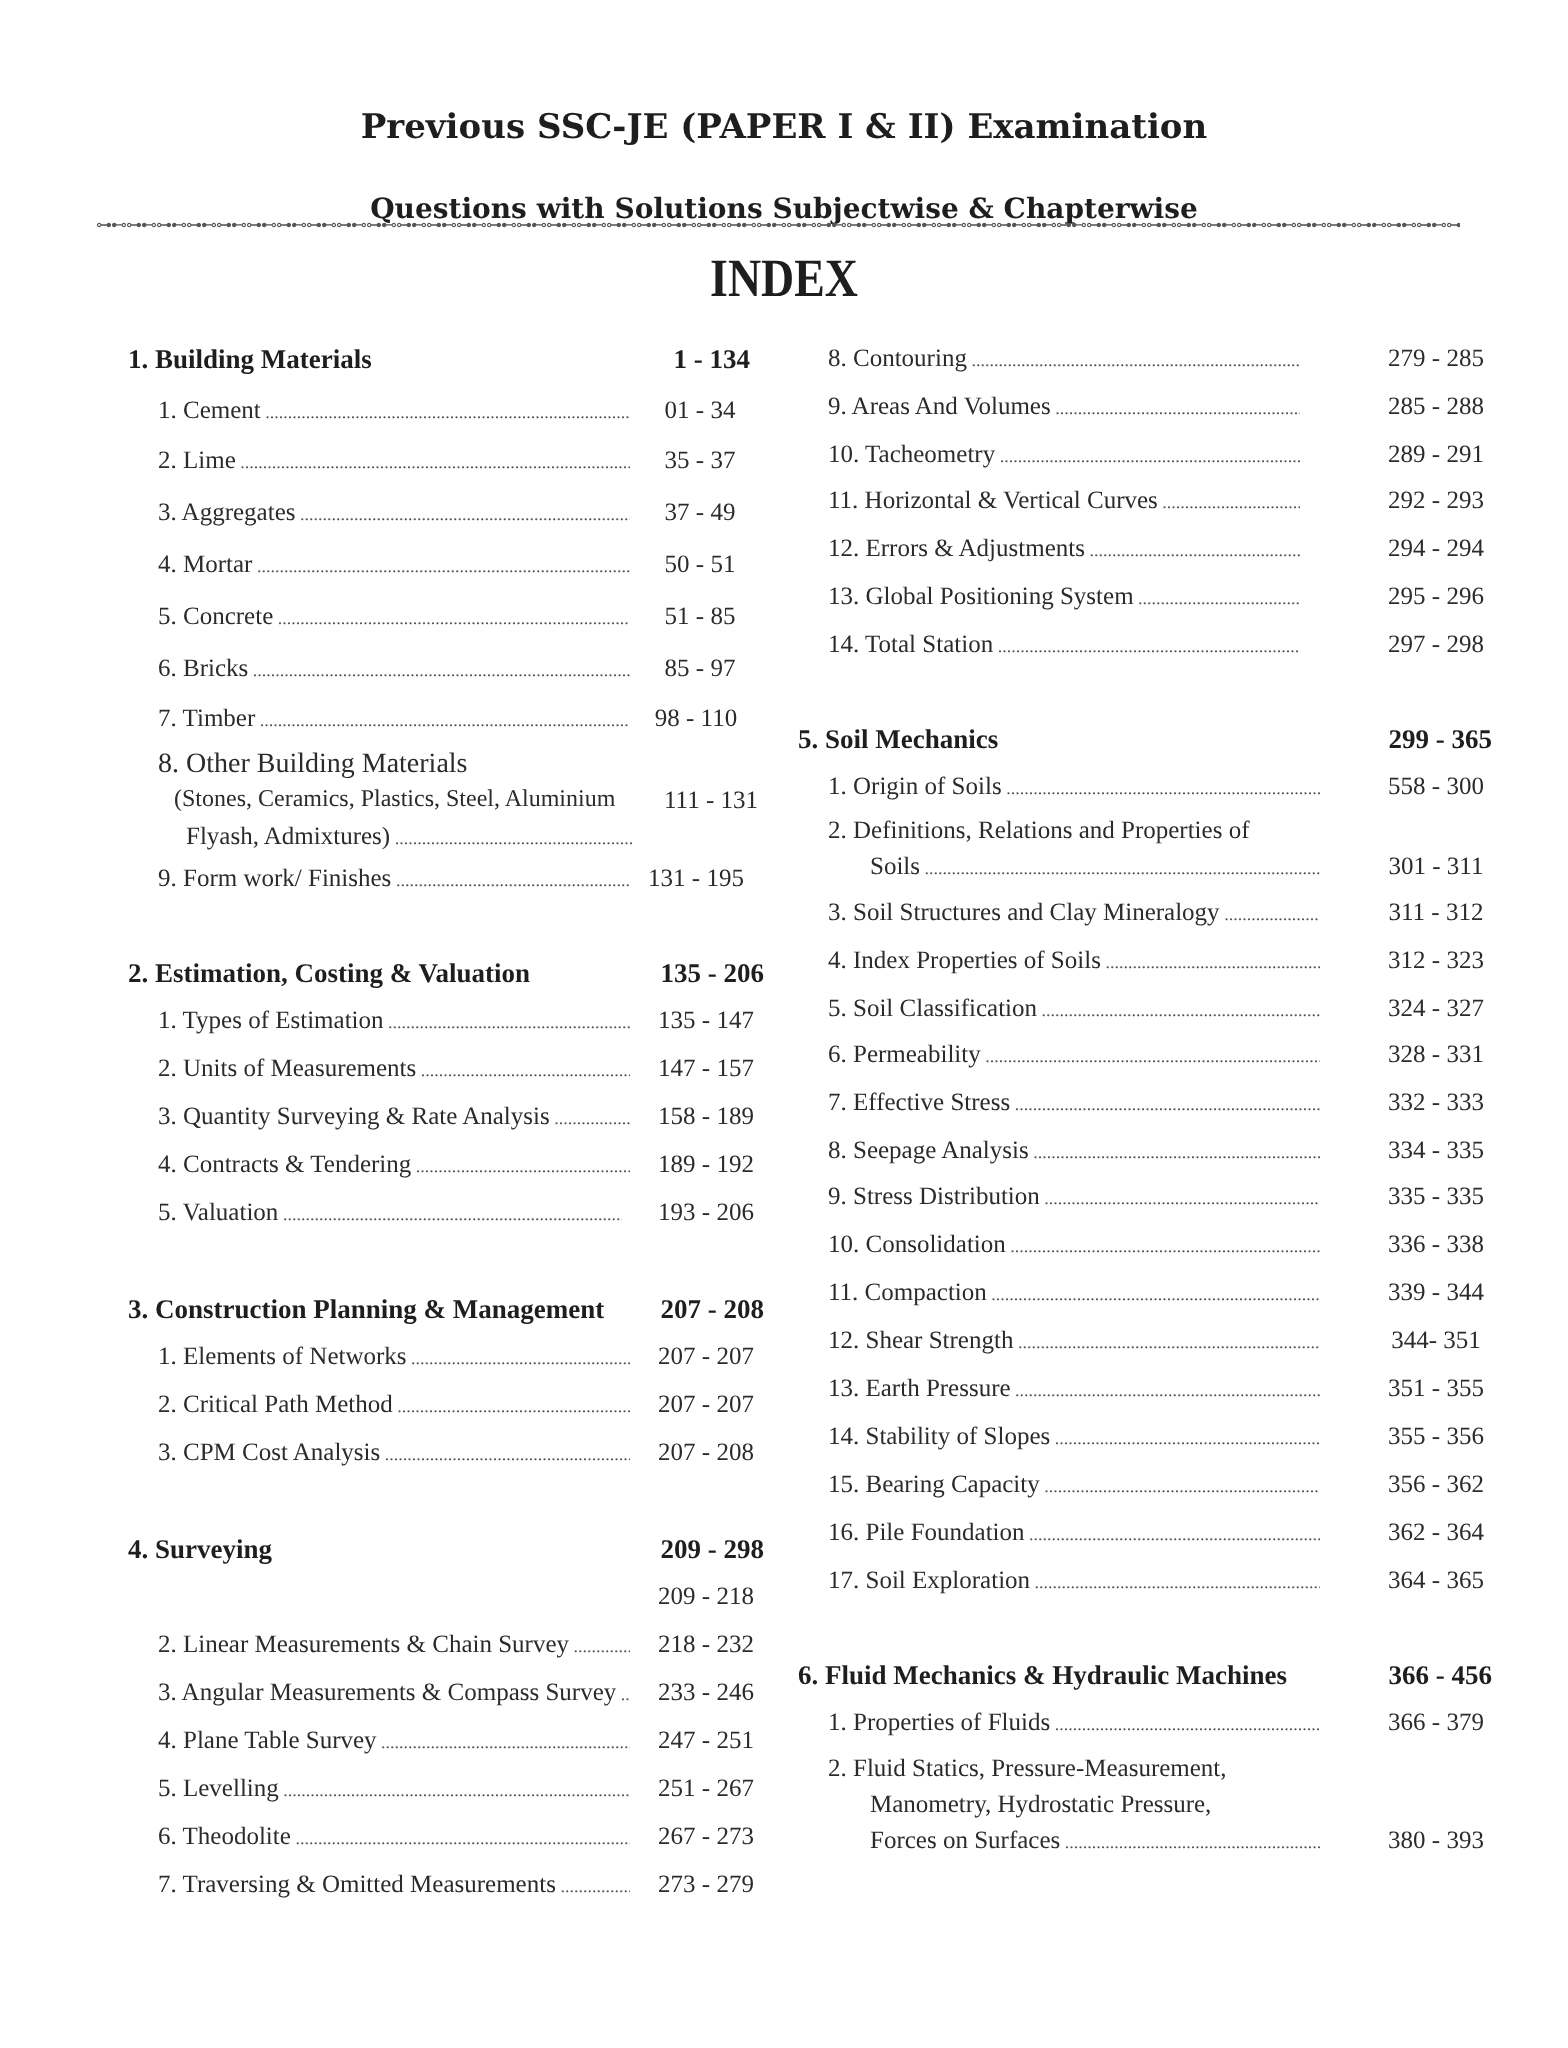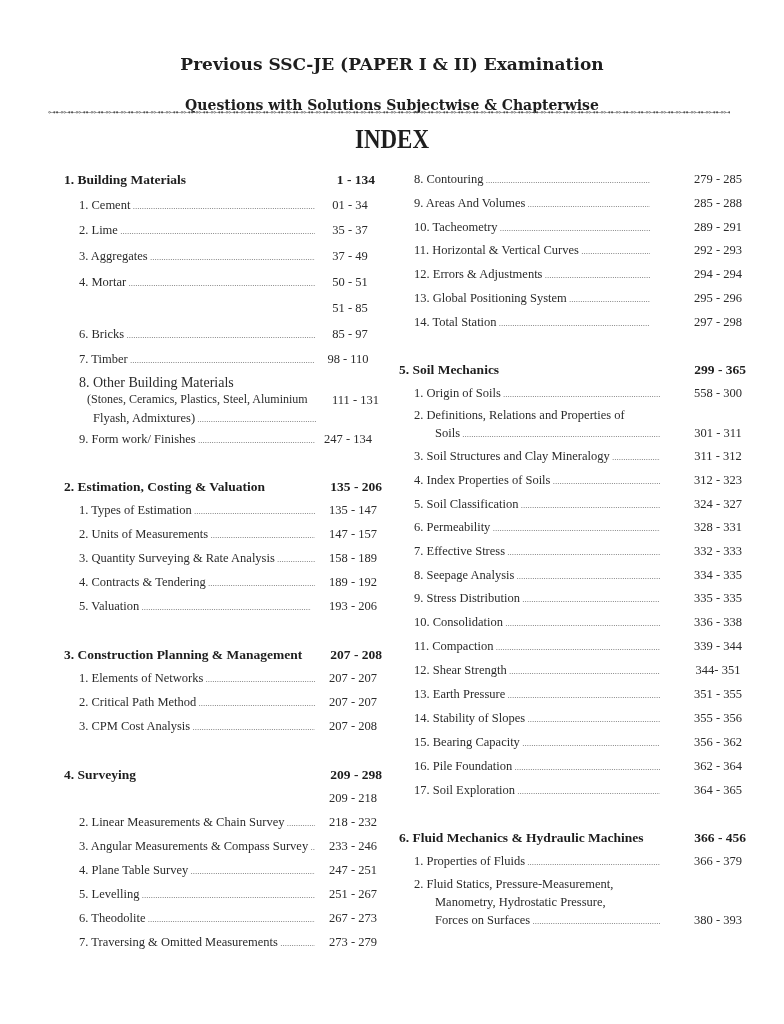--- a/index.html
+++ b/index.html
@@ -48,41 +48,42 @@
   </div>
   <div class="row" style="left:79px; top:249px; width:296px;">
     <span class="lbl" style="max-width:236px;">3. Aggregates</span>
     <span class="pg" style="width:50px;">37 - 49</span>
   </div>
   <div class="row" style="left:79px; top:275px; width:296px;">
     <span class="lbl" style="max-width:236px;">4. Mortar</span>
     <span class="pg" style="width:50px;">50 - 51</span>
   </div>
   <div class="row" style="left:79px; top:301px; width:296px;">
+    <span class="lbl" style="max-width:236px;">5. Concrete</span>
     <span class="pg" style="width:50px;">51 - 85</span>
   </div>
   <div class="row" style="left:79px; top:327px; width:296px;">
     <span class="lbl" style="max-width:236px;">6. Bricks</span>
     <span class="pg" style="width:50px;">85 - 97</span>
   </div>
   <div class="row" style="left:79px; top:352px; width:296px;">
     <span class="lbl" style="max-width:236px;">7. Timber</span>
     <span class="pg" style="width:54px;">98 - 110</span>
   </div>
   <div>
     <div class="plain" style="left:79px; top:375px; font-size:14px;">8. Other Building Materials</div>
     <div class="plain" style="left:87px; top:392px; font-size:12px;">(Stones, Ceramics, Plastics, Steel, Aluminium</div>
     <div class="row" style="left:93px; top:411px; width:224px;">
       <span class="lbl">Flyash, Admixtures)</span>
     </div>
     <div class="plain" style="left:332px; top:393px;">111 - 131</div>
   </div>
   <div class="row" style="left:79px; top:432px; width:296px;">
     <span class="lbl" style="max-width:236px;">9. Form work/ Finishes</span>
-    <span class="pg" style="width:54px;">247 - 134</span>
+    <span class="pg" style="width:54px;">131 - 195</span>
   </div>
 
   <div class="sec" style="left:64px; top:479px; width:318px;">
     <span>2.  Estimation,  Costing &amp; Valuation</span>
     <span class="pg">135 - 206</span>
   </div>
   <div class="row" style="left:79px; top:503px; width:302px;">
     <span class="lbl" style="max-width:236px;">1. Types of Estimation</span>
     <span class="pg" style="width:56px;">135 - 147</span>
   </div>

